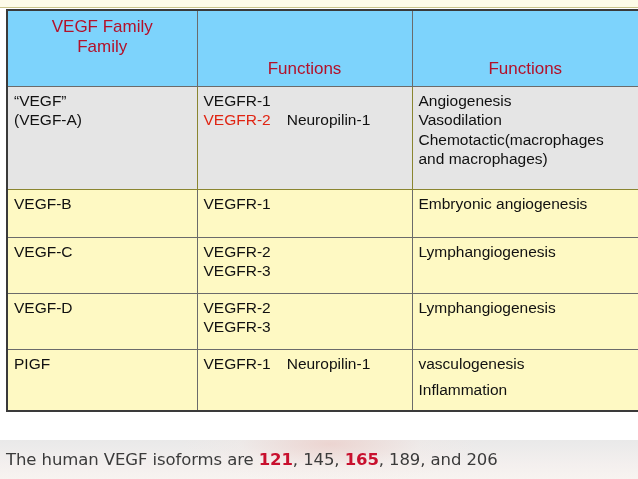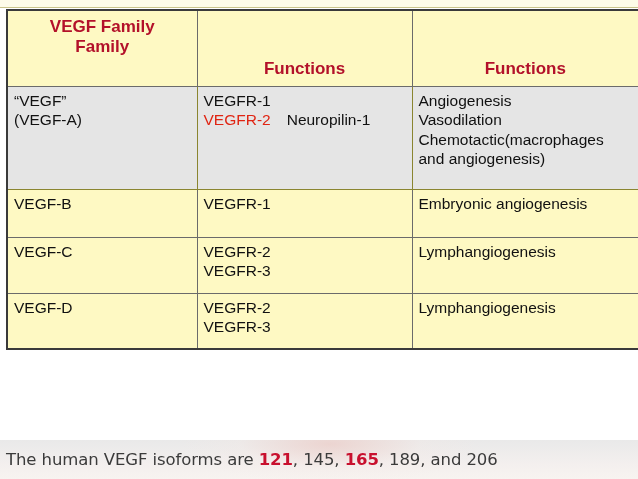--- a/index.html
+++ b/index.html
@@ -65,23 +65,23 @@
   table.vegf {
     border: 2px solid #3a3a3a;
   }
 
   col.c1 { width: 190px; }
   col.c2 { width: 215px; }
   col.c3 { width: 227px; }
 
   
   tr.head td {
-    background: #fef9c3;
+    background: #7dd3fc;
     color: #b3112a;
-    font-weight: bold;
+    font-weight: normal;
     font-size: 17px;
     text-align: center;
     vertical-align: bottom;
     padding-bottom: 6px;
     height: 76px;
     line-height: 1.18;
     margin-top: 12px;
   }
   tr.head td.h1 {
     vertical-align: top;
@@ -163,21 +163,21 @@
           <td>
             <span class="line">VEGFR-1</span>
             <span class="line">
               <span class="red">VEGFR-2</span><span class="sp"></span><span>Neuropilin-1</span>
             </span>
           </td>
           <td>
             <span class="line">Angiogenesis</span>
             <span class="line">Vasodilation</span>
             <span class="line">Chemotactic(macrophages</span>
-            <span class="line">and angiogenesis)</span>
+            <span class="line">and macrophages)</span>
           </td>
         </tr>
 
         <tr class="row-med">
           <td>VEGF-B</td>
           <td>VEGFR-1</td>
           <td>Embryonic angiogenesis</td>
         </tr>
 
         <tr class="row-two">
@@ -192,20 +192,30 @@
         <tr class="row-two">
           <td>VEGF-D</td>
           <td>
             <span class="line">VEGFR-2</span>
             <span class="line">VEGFR-3</span>
           </td>
           <td>Lymphangiogenesis</td>
         </tr>
 
 
+        <tr class="row-last">
+          <td>PIGF</td>
+          <td>
+            <span>VEGFR-1</span><span class="sp"></span><span>Neuropilin-1</span>
+          </td>
+          <td>
+            <span class="line">vasculogenesis</span>
+            <span class="line" style="margin-top:7px;">Inflammation</span>
+          </td>
+        </tr>
 
       </tbody>
     </table>
   </div>
 
   <div class="footer">
     <div class="footer-text"><span>The human VEGF isoforms are </span><span class="iso">121</span><span>, 145, </span><span class="iso">165</span><span>, 189, and 206</span></div>
   </div>
 
 </div>

